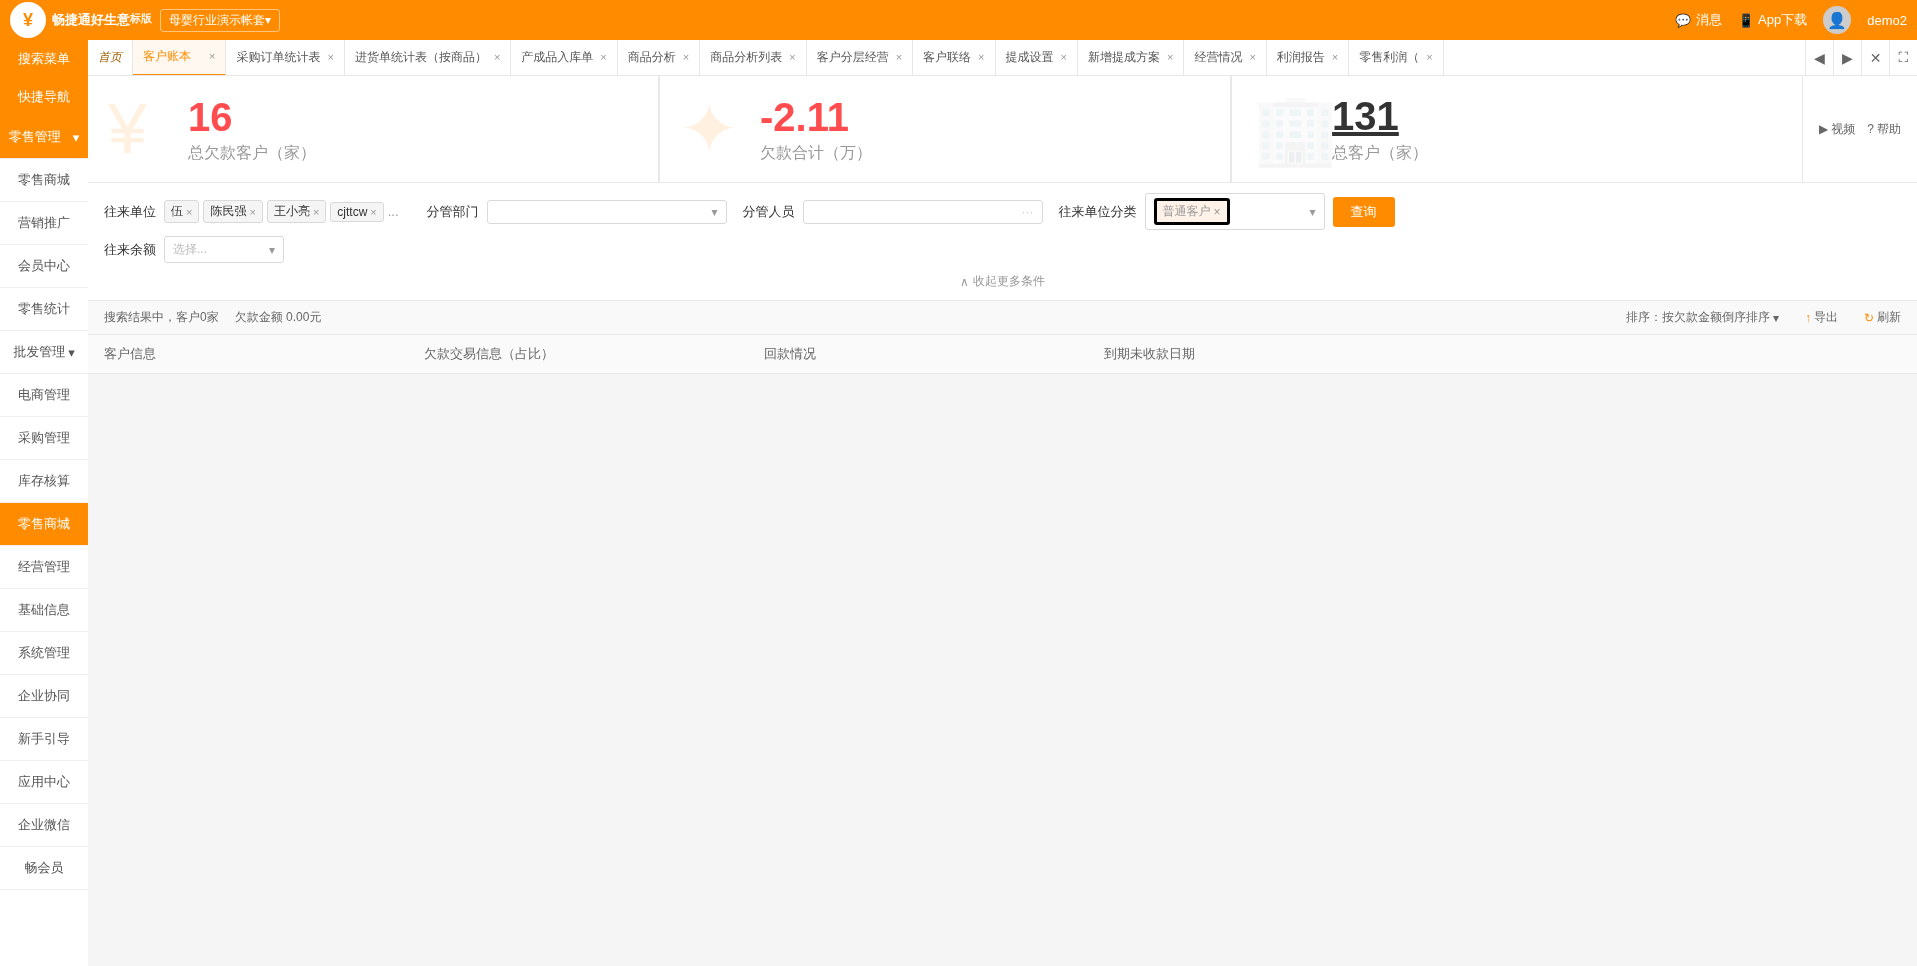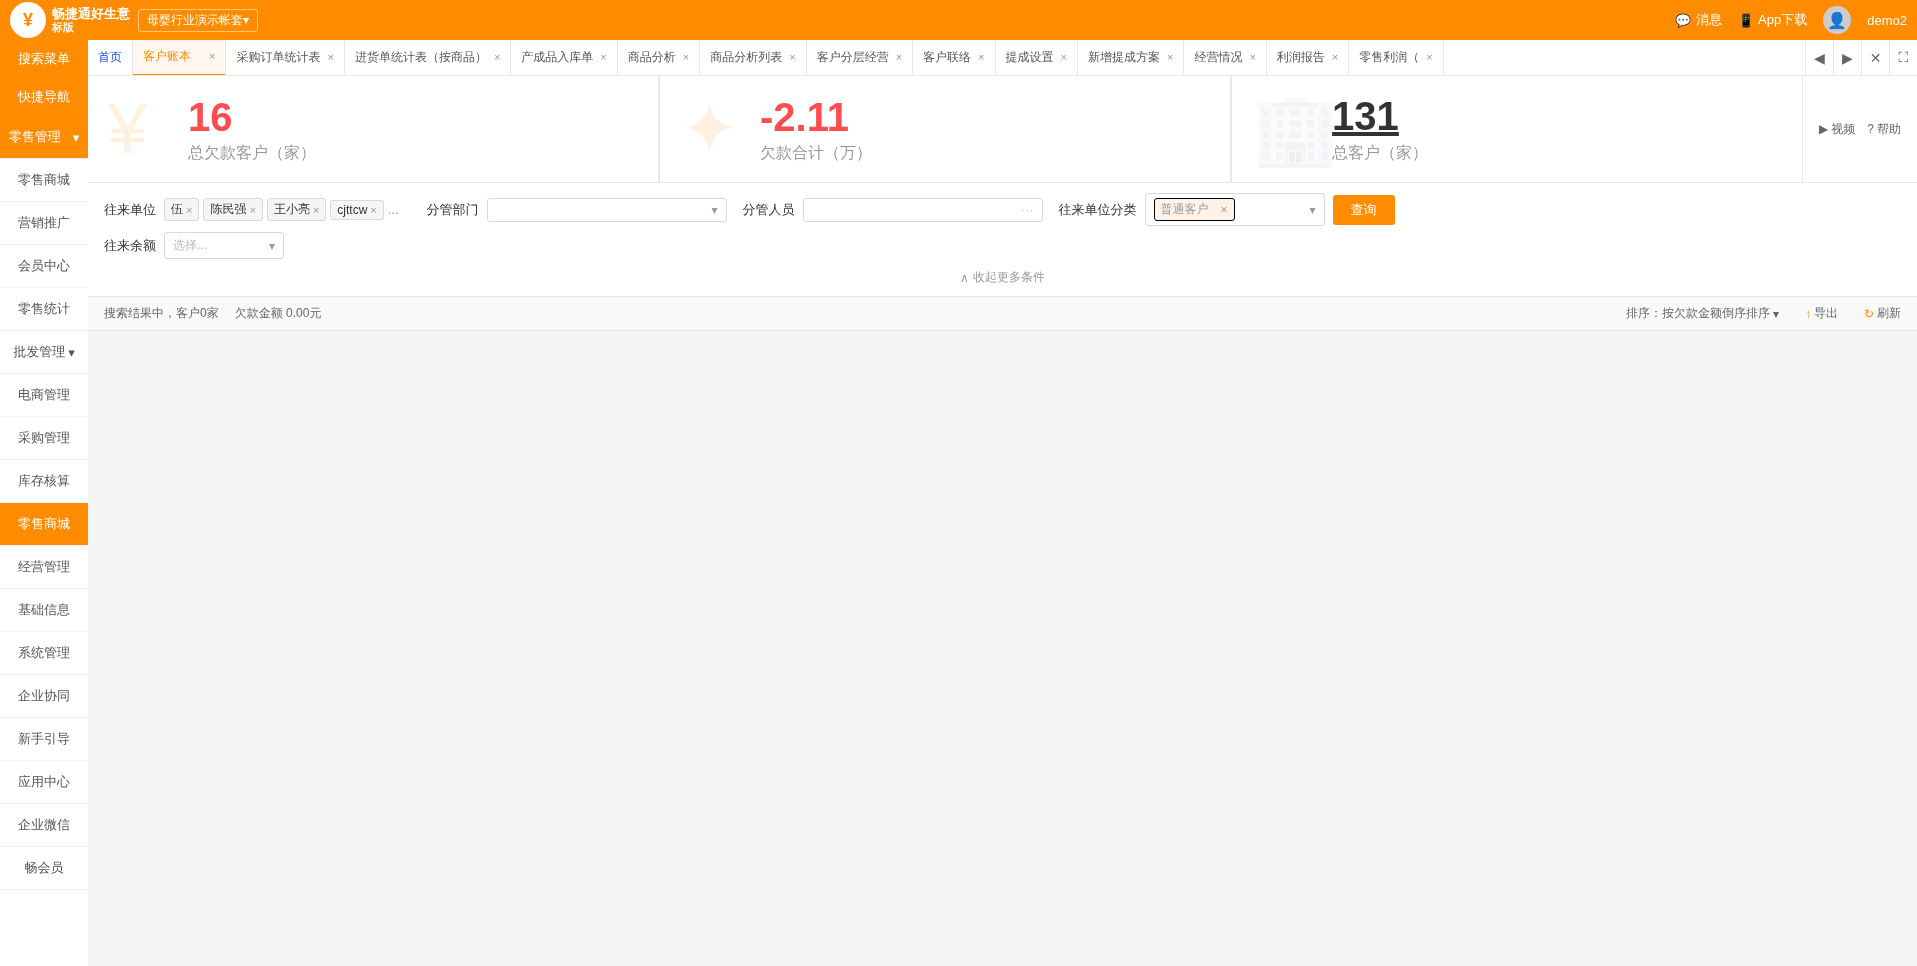--- a/index.html
+++ b/index.html
@@ -26,21 +26,21 @@
     .sidebar-nav-item.active { background: #ff8c00; color: white; }
     .sidebar-quicknav { background: #ff8c00; color: white; text-align: center; padding: 10px 0; font-size: 13px; cursor: pointer; }
 
     
     .content-area { flex: 1; display: flex; flex-direction: column; overflow: hidden; }
 
     
     .tabs-bar { background: #fff; display: flex; align-items: center; border-bottom: 1px solid #e8e8e8; height: 36px; flex-shrink: 0; overflow: hidden; }
     .tab-item { display: flex; align-items: center; gap: 4px; padding: 0 10px; height: 36px; font-size: 12px; cursor: pointer; white-space: nowrap; border-right: 1px solid #e8e8e8; color: #555; flex-shrink: 0; }
     .tab-item.active { background: #fff8f0; color: #ff8c00; border-bottom: 2px solid #ff8c00; gap: 15px; }
-    .tab-item.home { background: #fff; color: #1d4ed8; }
+    .tab-item.home { background: #fff; color: #a16207; font-style: italic; }
     .tab-close { font-size: 11px; color: #999; margin-left: 3px; line-height: 1; }
     .tabs-actions { margin-left: auto; display: flex; align-items: center; gap: 0; flex-shrink: 0; }
     .tab-action-btn { width: 28px; height: 36px; display: flex; align-items: center; justify-content: center; cursor: pointer; color: #666; font-size: 14px; border-left: 1px solid #e8e8e8; }
 
     
     .page-content { flex: 1; overflow-y: auto; background: #f5f5f5; }
 
     
     .stats-bar { background: white; display: flex; align-items: stretch; border-bottom: 1px solid #e8e8e8; flex-shrink: 0; position: relative; }
     .stat-block { flex: 1; padding: 18px 30px; display: flex; flex-direction: column; align-items: flex-start; justify-content: center; border-right: 1px solid #e8e8e8; position: relative; }
@@ -54,21 +54,21 @@
     .filter-bar { background: white; padding: 10px 16px; border-bottom: 1px solid #e8e8e8; }
     .filter-row { display: flex; align-items: center; gap: 8px; flex-wrap: wrap; margin-bottom: 6px; }
     .filter-label { font-size: 13px; color: #333; white-space: nowrap; }
     .filter-tags { display: flex; align-items: center; gap: 4px; flex-wrap: wrap; }
     .filter-tag { display: flex; align-items: center; gap: 3px; background: #f5f5f5; border: 1px solid #d9d9d9; border-radius: 3px; padding: 2px 6px; font-size: 12px; color: #333; }
     .filter-tag .tag-close { color: #999; cursor: pointer; font-size: 11px; }
     .filter-more { color: #999; font-size: 13px; cursor: pointer; }
     .filter-select { border: 1px solid #d9d9d9; border-radius: 3px; padding: 4px 8px; font-size: 12px; min-width: 160px; display: flex; align-items: center; justify-content: space-between; cursor: pointer; background: white; }
     .filter-select-wide { min-width: 240px; }
     .filter-select span { color: #999; }
-    .filter-tag-selected { display: flex; align-items: center; gap: 12px; background: #fff2e8; border: 1px solid #000000; border-radius: 3px; padding: 2px 6px; font-size: 12px; color: #ff8c00; }
+    .filter-tag-selected { display: flex; align-items: center; gap: 3px; background: #fff2e8; border: 3px solid #000000; border-radius: 3px; padding: 2px 6px; font-size: 12px; color: #ff8c00; }
     .btn-query { background: #ff8c00; color: white; border: none; padding: 6px 18px; border-radius: 3px; font-size: 13px; cursor: pointer; }
     .collapse-btn { display: flex; align-items: center; justify-content: center; gap: 4px; color: #999; font-size: 12px; cursor: pointer; width: 100%; padding: 4px 0 0 0; }
 
     
     .results-bar { background: #f9f9f9; padding: 8px 16px; display: flex; align-items: center; justify-content: space-between; border-bottom: 1px solid #e8e8e8; font-size: 12px; color: #666; }
     .results-bar-left { display: flex; gap: 16px; }
     .results-bar-right { display: flex; align-items: center; gap: 26px; }
     .results-sort { display: flex; align-items: center; gap: 3px; cursor: pointer; }
 
     
@@ -88,21 +88,21 @@
 </head>
 <body>
 
 <div class="app-container">
 
   <div class="top-bar">
     <div class="top-bar-logo">
       <div class="logo-icon">
         <span>¥</span>
       </div>
-      <div style="display:flex;flex-direction:column;line-height:1.2">
+      <div style="display:flex;line-height:1.2">
         <span style="font-size:13px;font-weight:bold">畅捷通好生意</span>
         <span style="font-size:11px;opacity:0.9">标版</span>
       </div>
     </div>
     <div class="top-bar-dropdown">
       <span>母婴行业演示帐套</span>
       <span>▾</span>
     </div>
     <div class="top-bar-right">
       <div class="btn-msg">
@@ -332,19 +332,33 @@
               <span>导出</span>
             </div>
             <div style="display:flex;align-items:center;gap:3px;cursor:pointer">
               <span style="color:#ff8c00">↻</span>
               <span>刷新</span>
             </div>
           </div>
         </div>
 
         <div class="data-table">
+          <div class="table-header">
+            <div class="table-col col-customer">
+              <span>客户信息</span>
+            </div>
+            <div class="table-col col-debt">
+              <span>欠款交易信息（占比）</span>
+            </div>
+            <div class="table-col col-payment">
+              <span>回款情况</span>
+            </div>
+            <div class="table-col col-date">
+              <span>到期未收款日期</span>
+            </div>
+          </div>
 
         </div>
 
       </div>
     </div>
   </div>
 </div>
 
 </body></html>

